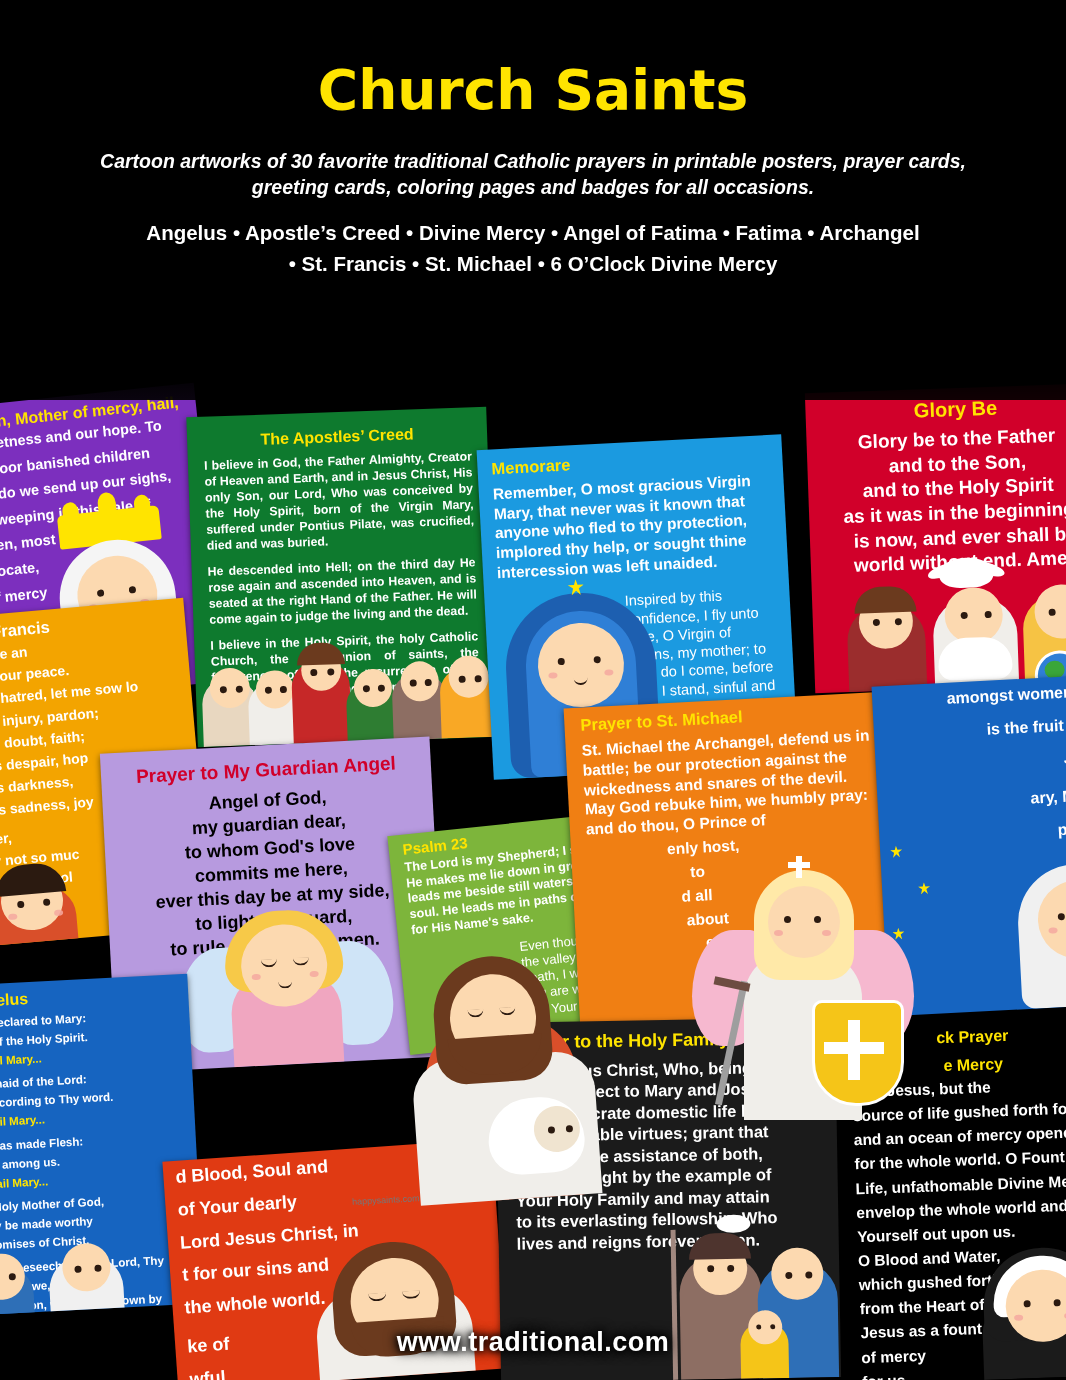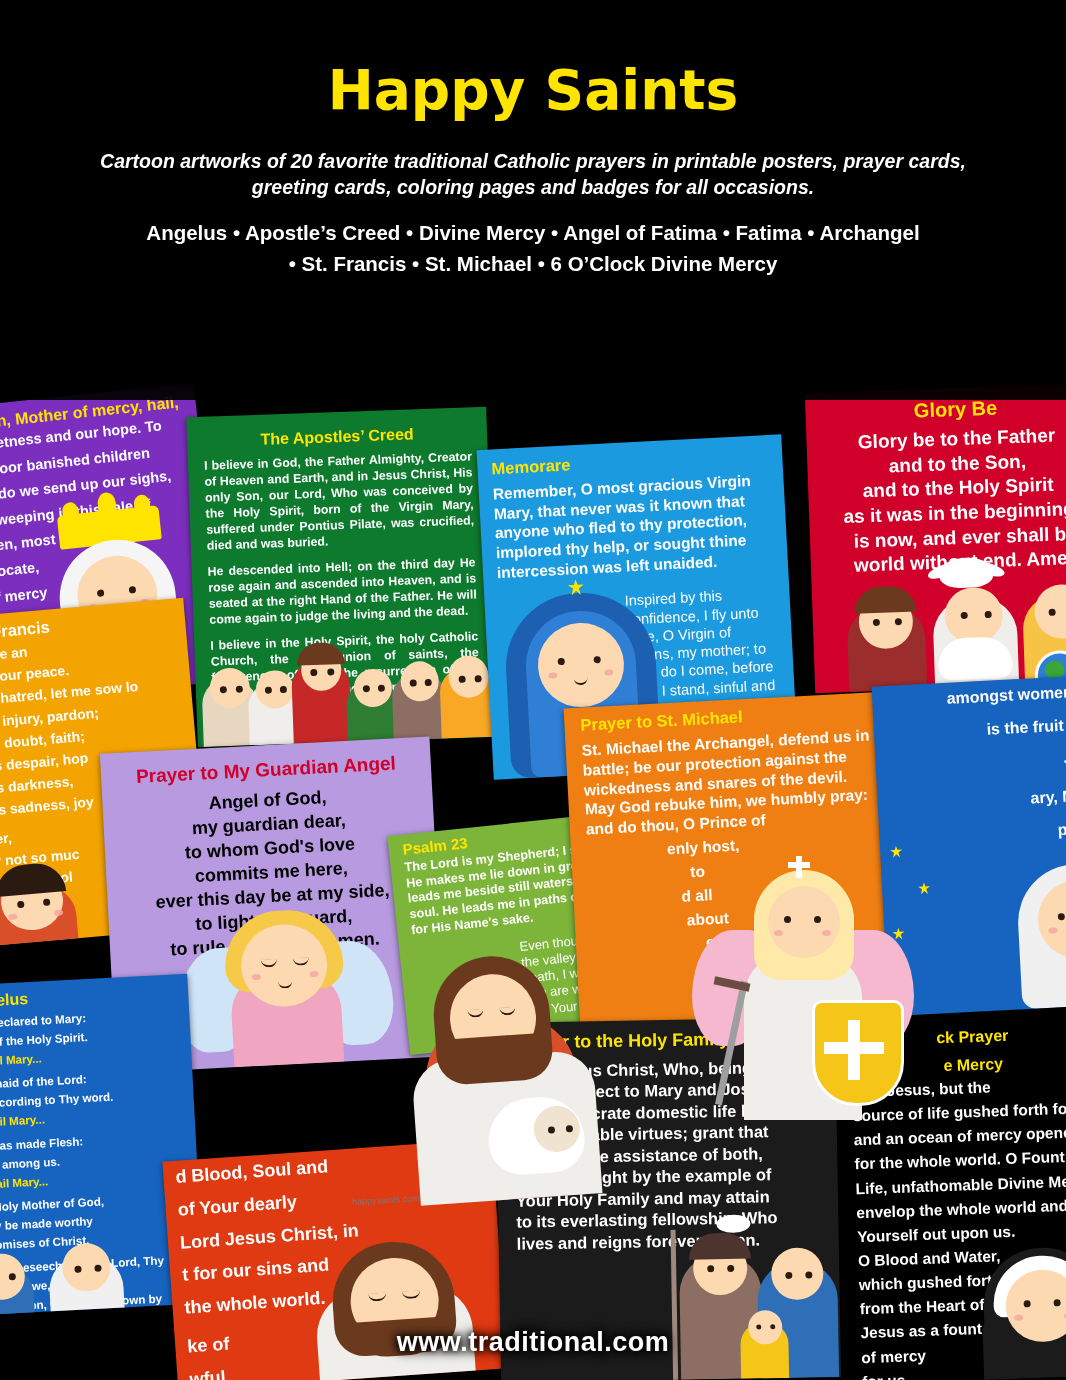--- a/index.html
+++ b/index.html
@@ -495,22 +495,22 @@
           <div class="eye" style="left:82px;top:54px;"></div>
         <div class="cheek" style="left:42px;top:68px;"></div>
           <div class="cheek" style="left:92px;top:68px;"></div>
       </div>
     </div>
 
     <div class="wm">happysaints.com</div>
   </div>
 
   <div class="header" style="background:linear-gradient(180deg,#000 0%,#000 92%,rgba(0,0,0,0.92) 100%);">
-    <div class="brand">Happy Saints</div>
-    <div class="subtitle">Cartoon artworks of 20 favorite traditional Catholic prayers in printable posters, prayer cards, greeting cards, coloring pages and badges for all occasions.</div>
+    <div class="brand">Church Saints</div>
+    <div class="subtitle">Cartoon artworks of 30 favorite traditional Catholic prayers in printable posters, prayer cards, greeting cards, coloring pages and badges for all occasions.</div>
     <div class="prayerlist">
       <div>Angelus • Apostle’s Creed • Divine Mercy • Angel of Fatima • Fatima • Archangel</div>
       <div>• St. Francis • St. Michael • 6 O’Clock Divine Mercy</div>
     </div>
   </div>
 
   <div class="url">www.traditional.com</div>
 </div>
 
 </body></html>

